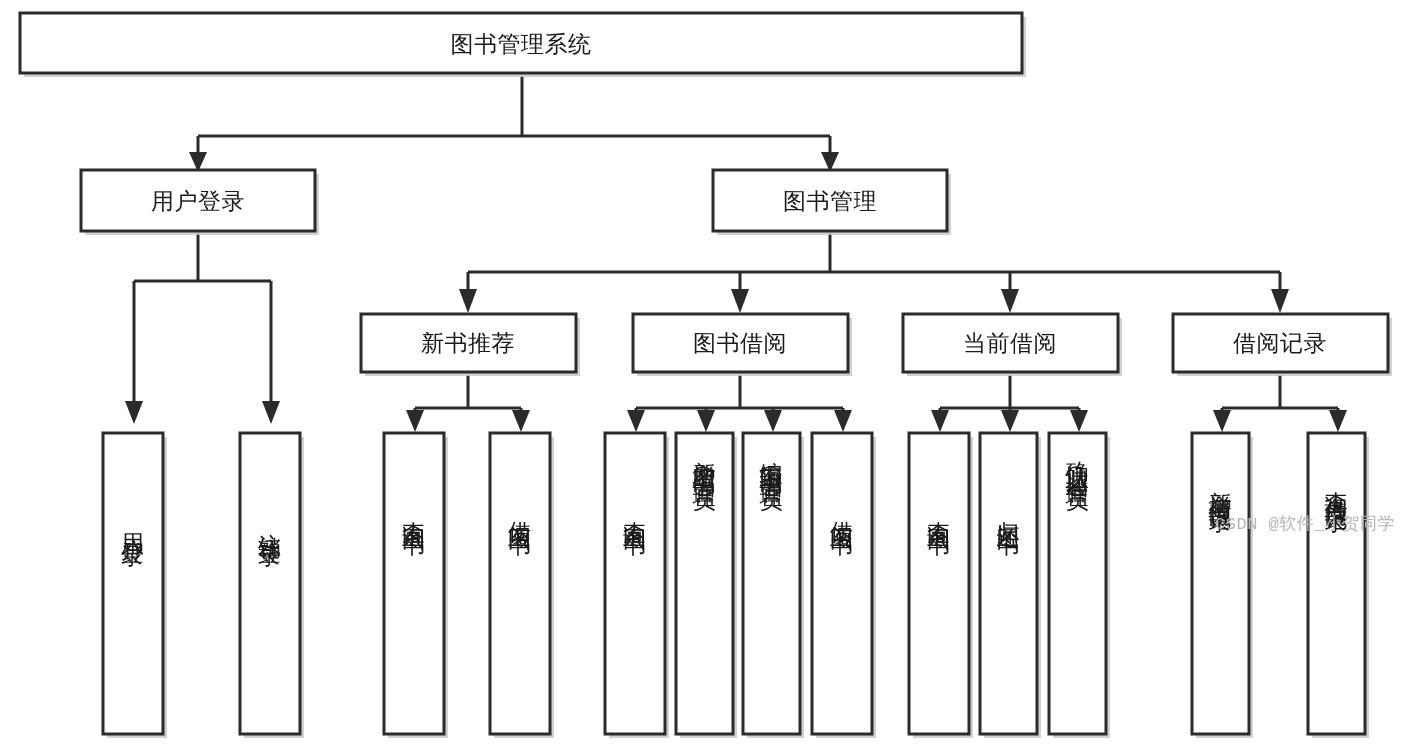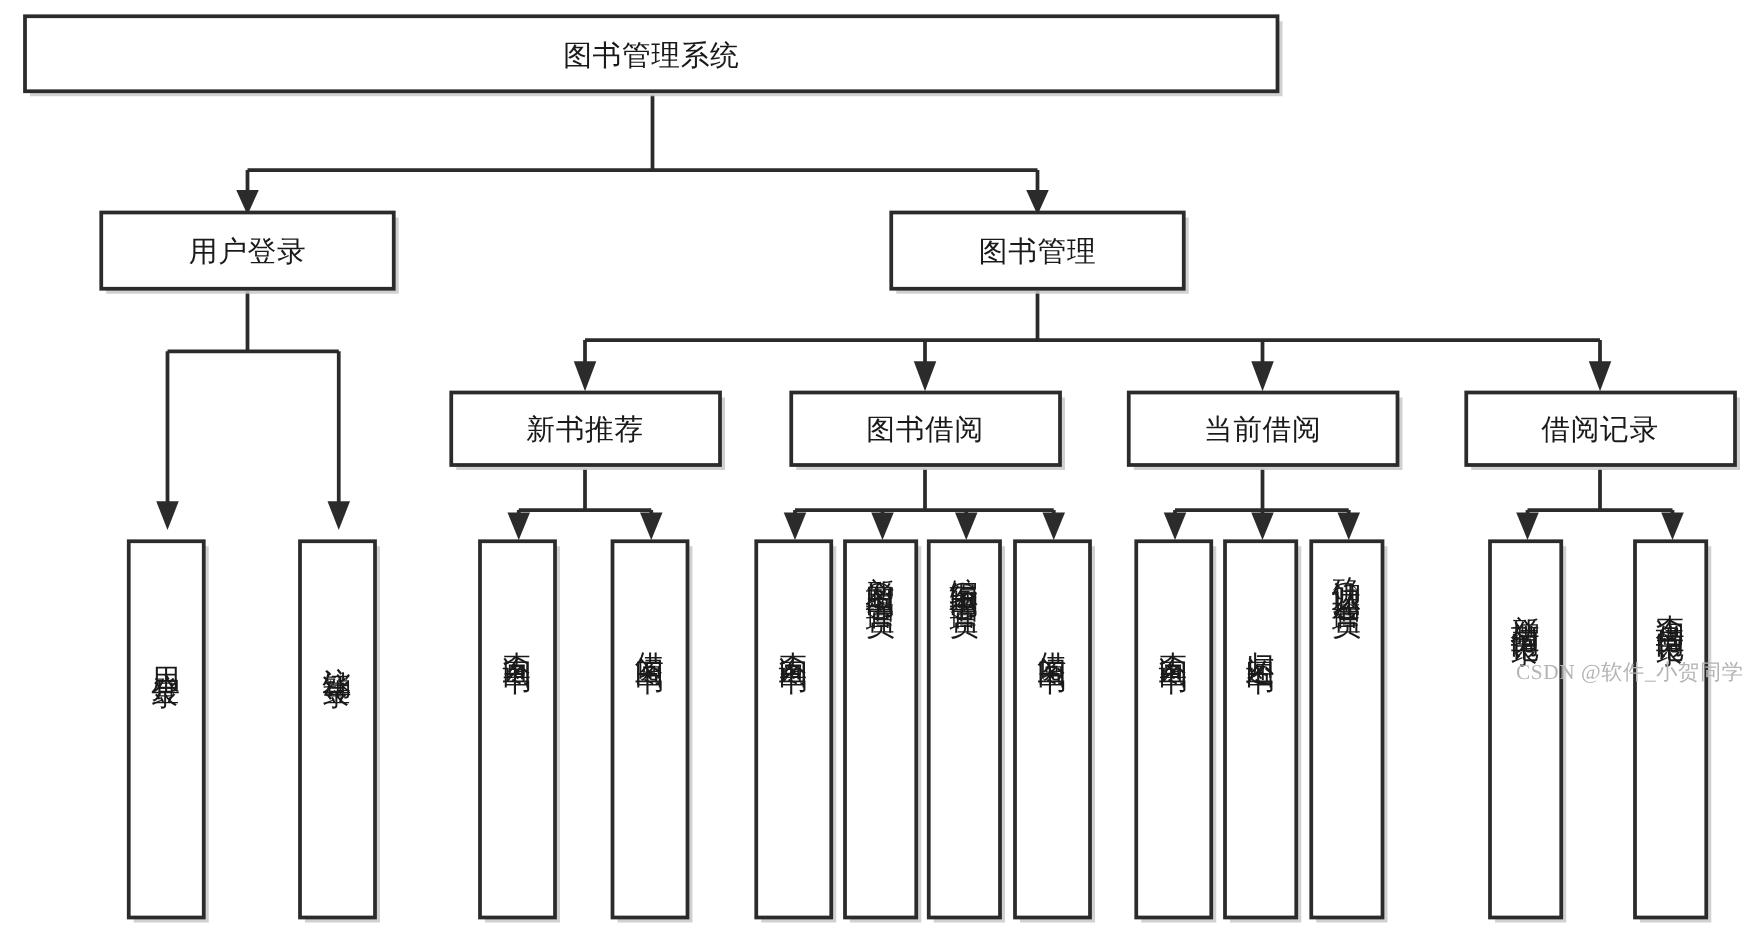--- a/index.html
+++ b/index.html
@@ -68,22 +68,22 @@
     font-size: 23px;
     line-height: 1.05;
     color: #1a1a1a;
     letter-spacing: 4px;
     white-space: nowrap;
     text-align: center;
   }
   .watermark {
     position: absolute;
     right: 10px;
-    bottom: 6px;
-    font-family: Liberation Serif, serif;
+    bottom: 20px;
+    font-family: Liberation Mono, monospace;
     font-size: 17px;
     color: #b4b4b4;
     letter-spacing: 0.5px;
     white-space: nowrap;
   }
 </style>
 </head>
 <body>
 
 <div id="diagram-root">

